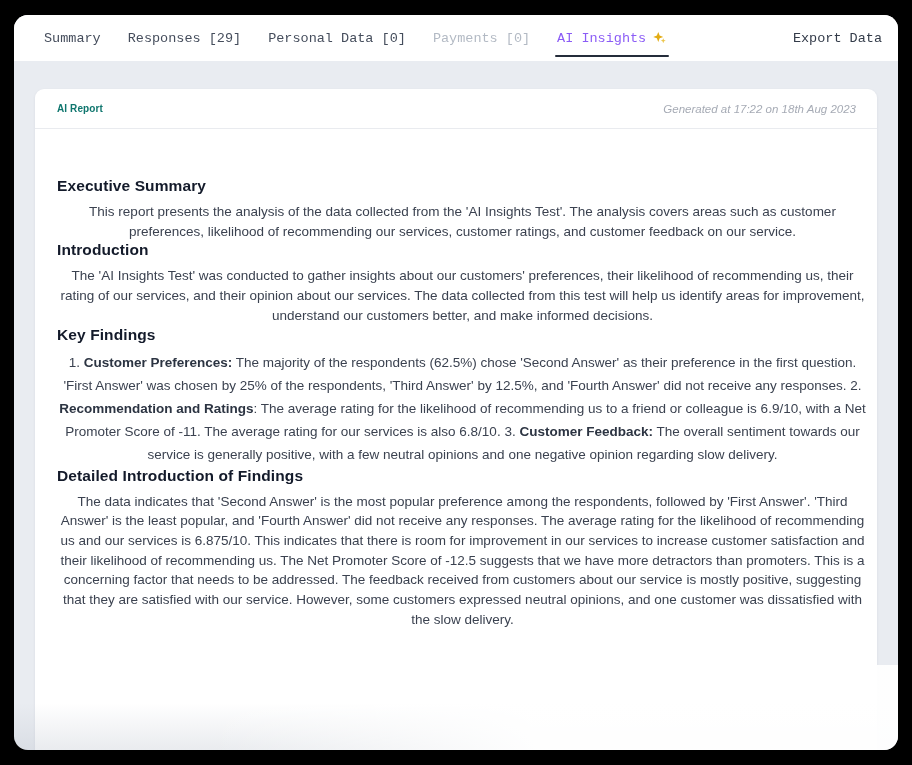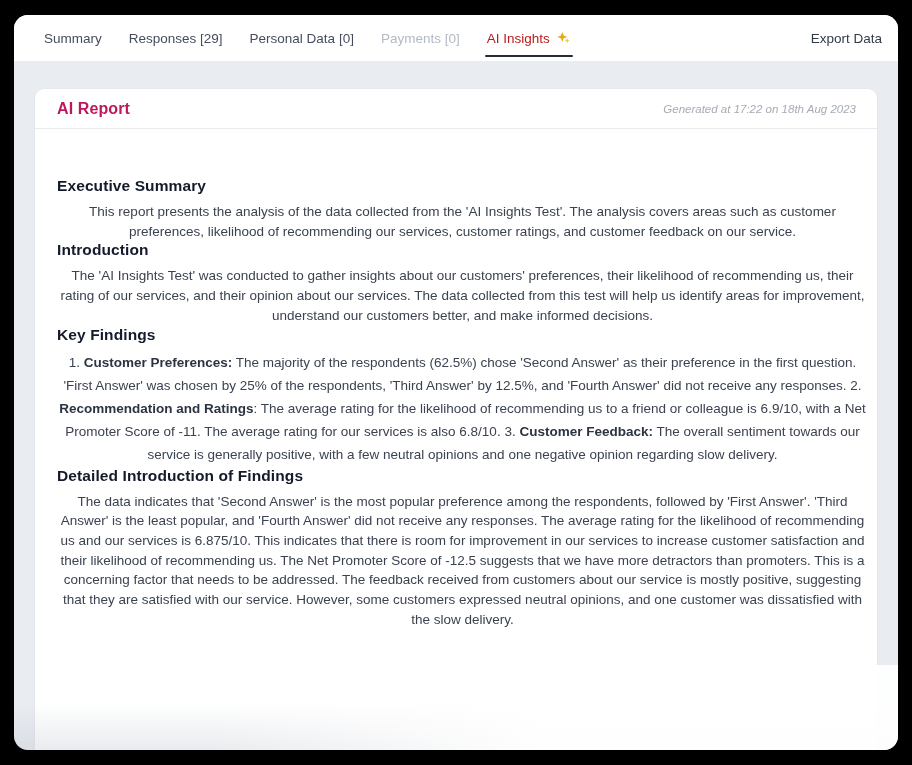--- a/index.html
+++ b/index.html
@@ -29,23 +29,24 @@
     font-size: 13.5px;
     color: #454d5c;
   }
   .tab {
     display: flex;
     align-items: center;
     gap: 6px;
     position: relative;
     cursor: pointer;
     white-space: nowrap;
+    font-family: Liberation Mono, monospace;
   }
   .tab.disabled { color: #b3bac4; }
-  .tab.active { color: #b91c1c; font-weight: 400; }
+  .tab.active { color: #8b5cf6; font-weight: 400; }
   .tab.active::after {
     content: "";
     position: absolute;
     left: -2px; right: -2px; bottom: 4px;
     height: 2px;
     background: #242c3a;
     border-radius: 1px;
   }
   .tab-export { margin-left: auto; color: #333b49; }
   .sparkles {
@@ -70,23 +71,23 @@
   }
   .card-header {
     height: 40px;
     display: flex;
     align-items: center;
     justify-content: space-between;
     padding: 0 21px 0 22px;
     border-bottom: 1px solid #e9ebef;
   }
   .card-title {
-    font-size: 16px;
+    font-size: 10px;
     font-weight: 700;
-    color: #be185d;
+    color: #0f766e;
     letter-spacing: 0.1px;
   }
   .generated {
     font-size: 11.5px;
     font-style: italic;
     color: #a6abb5;
   }
   .card-body { padding: 48px 9px 0 22px; }
   .section + .section { }
   .section h2 {

